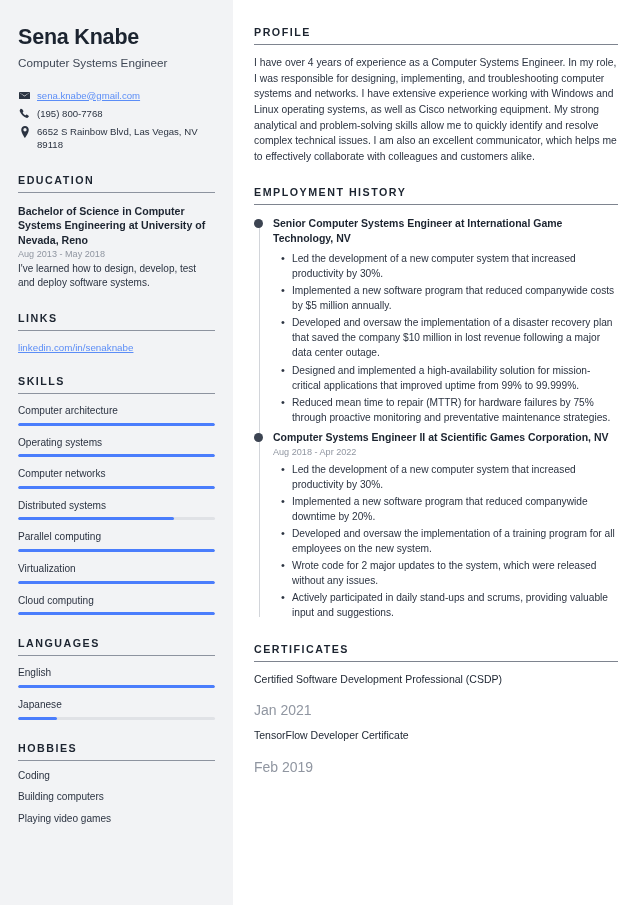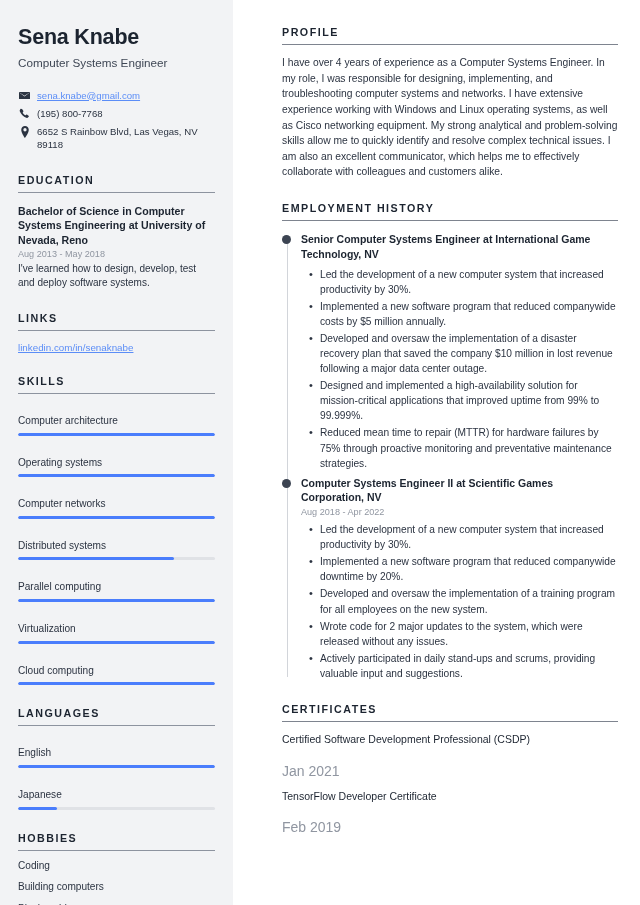--- a/index.html
+++ b/index.html
@@ -12,21 +12,20 @@
     -webkit-font-smoothing: antialiased;
   }
 
   .page {
     position: relative;
     width: 640px;
     height: 905px;
     background: #ffffff;
     display: flex;
     overflow: hidden;
-    gap: 28px;
   }
 
   
   .sidebar {
     width: 233px;
     min-width: 233px;
     background: #f2f3f5;
     padding: 26px 18px 20px 18px;
   }
 
@@ -103,21 +102,21 @@
     color: #2b3341;
     margin-top: 3px;
     line-height: 1.38;
   }
 
   
   .link-item { margin-top: 11px; font-size: 9.8px; }
   .link-item a { color: #5b8df7; text-decoration: underline; }
 
   
-  .bar-item { margin-top: 21px; }
+  .bar-item { margin-top: 11px; }
   .bar-label {
     font-size: 10.1px;
     color: #2b3341;
     line-height: 1.25;
   }
   .bar-track {
     height: 3px;
     background: #e0e2e6;
     margin-top: 5px;
     border-radius: 2px;

